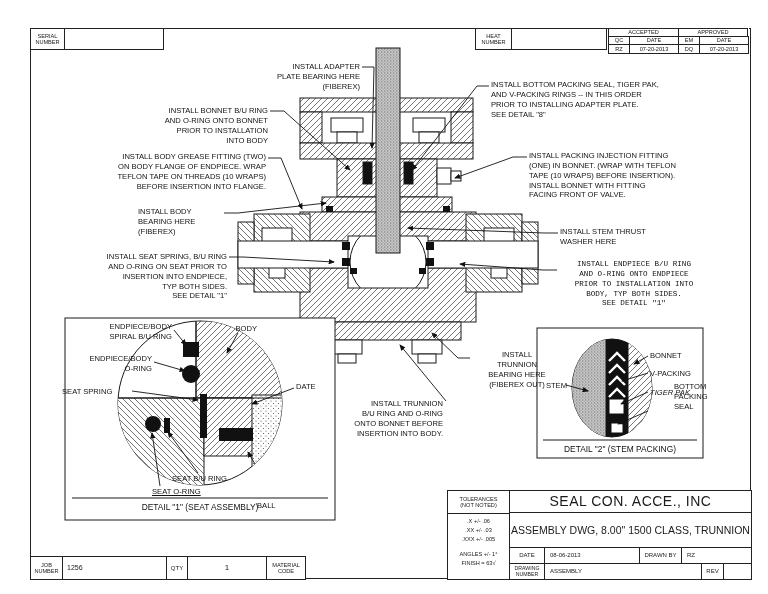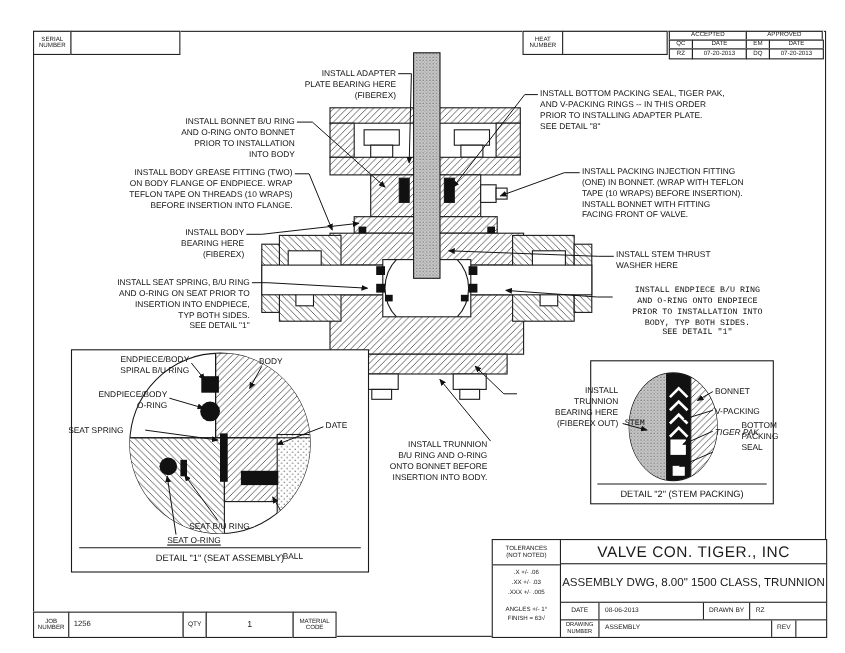--- a/index.html
+++ b/index.html
@@ -259,21 +259,21 @@
         <div>.XX +/- .03</div>
         <div>.XXX +/- .005</div>
         <div style="height:6px;"></div>
         <div>ANGLES +/- 1°</div>
         <div style="white-space:nowrap;">
           <span>FINISH = 63</span><span>√</span>
         </div>
       </div>
     </div>
     <div id="tbr">
-      <div id="company">VALVE CON. TIGER., INC</div>
+      <div id="company">SEAL CON. ACCE., INC</div>
       <div id="dtitle">ASSEMBLY DWG, 8.00" 1500 CLASS, TRUNNION</div>
       <div class="tbrow r1">
         <div style="width:35px;">DATE</div>
         <div class="v" style="width:95px;">08-06-2013</div>
         <div style="width:42px;">DRAWN BY</div>
         <div class="v" style="flex:1;">RZ</div>
       </div>
       <div class="tbrow">
         <div style="width:35px;white-space:pre-line;text-align:center;font-size:5.2px;">DRAWING
 NUMBER</div>
@@ -292,21 +292,21 @@
 PLATE BEARING HERE
 (FIBEREX)</div>
       <div class="callout" style="left: 128px; top: 106px; width: 140px; text-align: right;">INSTALL BONNET B/U RING
 AND O-RING ONTO BONNET
 PRIOR TO INSTALLATION
 INTO BODY</div>
       <div class="callout" style="left: 84px; top: 152px; width: 182px; text-align: right;">INSTALL BODY GREASE FITTING (TWO)
 ON BODY FLANGE OF ENDPIECE.  WRAP
 TEFLON TAPE ON THREADS (10 WRAPS)
 BEFORE INSERTION INTO FLANGE.</div>
-      <div class="callout" style="left: 138px; top: 207px; width: 84px; text-align: right;">INSTALL BODY
+      <div class="callout" style="left: 138px; top: 207px; width: 84px; text-align: left;">INSTALL BODY
 BEARING HERE
 (FIBEREX)</div>
       <div class="callout" style="left: 80px; top: 252px; width: 147px; text-align: right;">INSTALL SEAT SPRING, B/U RING
 AND O-RING ON SEAT PRIOR TO
 INSERTION INTO ENDPIECE,
 TYP BOTH SIDES.
 SEE DETAIL "1"</div>
       <div class="callout" style="left: 491px; top: 80px; width: 218px; text-align: left;">INSTALL BOTTOM PACKING SEAL, TIGER PAK,
 AND V-PACKING RINGS -- IN THIS ORDER
 PRIOR TO INSTALLING ADAPTER PLATE.
@@ -316,39 +316,39 @@
 TAPE (10 WRAPS) BEFORE INSERTION).
 INSTALL BONNET WITH FITTING
 FACING FRONT OF VALVE.</div>
       <div class="callout" style="left: 560px; top: 227px; width: 110px; text-align: left;">INSTALL STEM THRUST
 WASHER HERE</div>
       <div class="callout" style="left: 559px; top: 260px; width: 150px; text-align: center; font-family: Liberation Mono, monospace;">INSTALL ENDPIECE B/U RING
 AND O-RING ONTO ENDPIECE
 PRIOR TO INSTALLATION INTO
 BODY, TYP BOTH SIDES.
 SEE DETAIL "1"</div>
-      <div class="callout" style="left: 472px; top: 350px; width: 90px; text-align: right;">INSTALL
+      <div class="callout" style="left: 472px; top: 350px; width: 90px; text-align: center;">INSTALL
 TRUNNION
 BEARING HERE
 (FIBEREX OUT)</div>
       <div class="callout" style="left: 330px; top: 399px; width: 113px; text-align: right;">INSTALL TRUNNION
 B/U RING AND O-RING
 ONTO BONNET BEFORE
 INSERTION INTO BODY.</div>
       <div class="callout" style="left: 90px; top: 322px; width: 82px; text-align: right;">ENDPIECE/BODY
 SPIRAL B/U RING</div>
       <div class="callout" style="left: 217px; top: 324px; width: 40px; text-align: right;">BODY</div>
       <div class="callout" style="left: 72px; top: 354px; width: 80px; text-align: right;">ENDPIECE/BODY
 O-RING</div>
       <div class="callout" style="left: 62px; top: 387px; width: 68px; text-align: left;">SEAT SPRING</div>
       <div class="callout" style="left: 296px; top: 382px; width: 34px; text-align: left;">DATE</div>
       <div class="callout" style="left: 257px; top: 461px; width: 34px; text-align: left; margin-top: 40px;">BALL</div>
       <div class="callout" style="left: 172px; top: 474px; width: 80px; text-align: left;">SEAT B/U RING</div>
       <div class="callout" style="left: 152px; top: 487px; width: 75px; text-align: left; text-decoration: underline;">SEAT O-RING</div>
-      <div class="callout" style="left: 562px; top: 381px; width: 30px; text-align: center; font-family: Liberation Mono, monospace;">STEM</div>
+      <div class="callout" style="left: 537px; top: 381px; width: 30px; text-align: right;">STEM</div>
       <div class="callout" style="left: 650px; top: 351px; width: 52px; text-align: left;">BONNET</div>
       <div class="callout" style="left: 650px; top: 369px; width: 60px; text-align: left;">V-PACKING</div>
       <div class="callout" style="left: 650px; top: 388px; width: 60px; text-align: left; font-style: italic;">TIGER PAK</div>
       <div class="callout" style="left: 650px; top: 382px; width: 55px; text-align: left; margin-left: 24px;">BOTTOM
 PACKING
 SEAL</div>
     </div>
 </div>
 
 </body></html>

